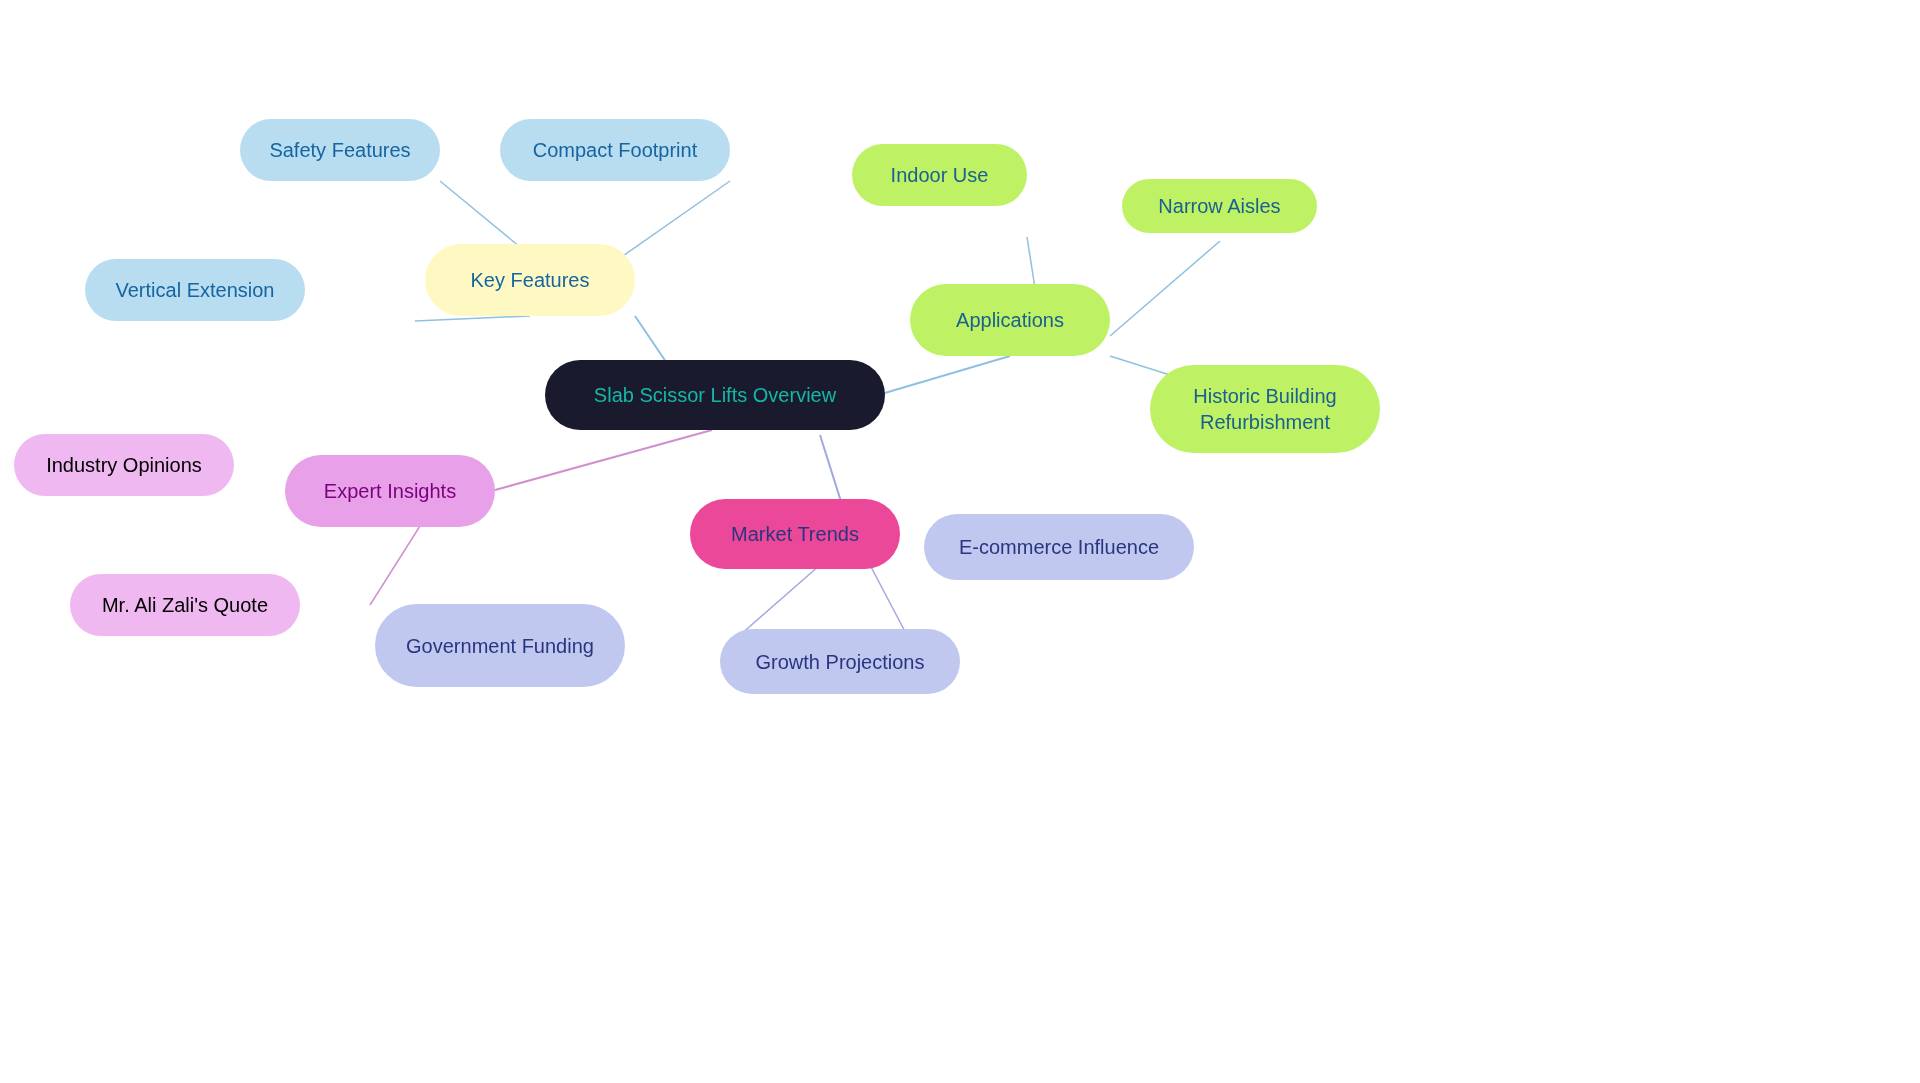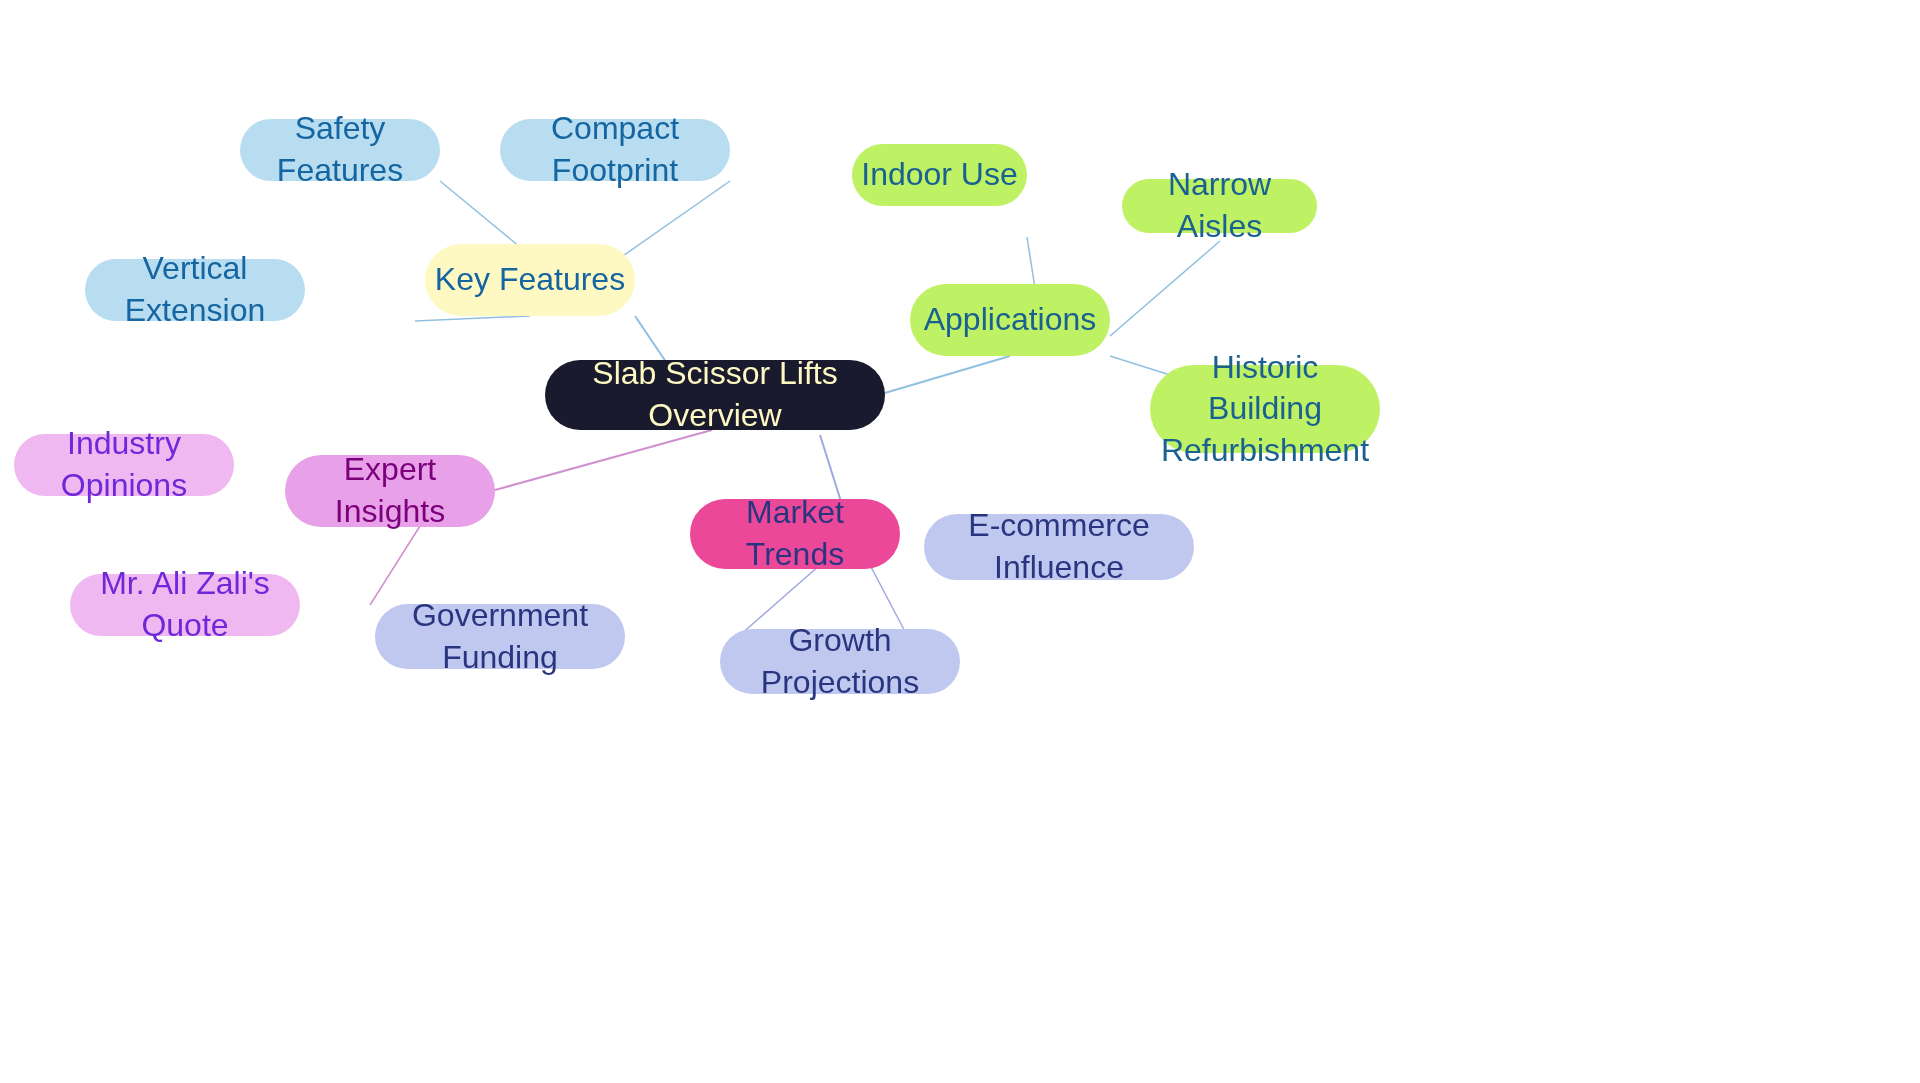--- a/index.html
+++ b/index.html
@@ -23,48 +23,48 @@
       position: absolute;
       border-radius: 50px;
       display: flex;
       align-items: center;
       justify-content: center;
       text-align: center;
       z-index: 1;
       cursor: pointer;
     }
     .node-label {
-      font-size: 32px;
+      font-size: 20px;
       font-weight: 400;
       line-height: 1.3;
       padding: 0 8px;
     }
 
     
     .node-center {
       background: #1a1a2e;
-      color: #fef9c3;
+      color: #14b8a6;
       font-weight: 600;
     }
 
     
     .node-blue {
       background: #b8dcf0;
       color: #1565a0;
     }
     .node-blue-large {
       background: #fef9c3;
       color: #1565a0;
       font-weight: 500;
     }
 
     
     .node-pink {
       background: #f0b8f0;
-      color: #6d28d9;
+      color: #000000;
     }
     .node-pink-large {
       background: #e8a0e8;
       color: #7b007b;
       font-weight: 500;
     }
 
     
     .node-indigo {
       background: #c0c8f0;
@@ -166,19 +166,19 @@
 </div>
 
 <div class="node node-indigo-large" style="left:690px; top:499px; width:210px; height:70px;">
   <span class="node-label">Market Trends</span>
 </div>
 
 <div class="node node-indigo" style="left:924px; top:514px; width:270px; height:66px;">
   <span class="node-label">E-commerce Influence</span>
 </div>
 
-<div class="node node-indigo" style="left:375px; top:604px; width:250px; height:65px;">
+<div class="node node-indigo" style="left:375px; top:604px; width:250px; height:83px;">
   <span class="node-label">Government Funding</span>
 </div>
 
 <div class="node node-indigo" style="left:720px; top:629px; width:240px; height:65px;">
   <span class="node-label">Growth Projections</span>
 </div>
 
 </body></html>

